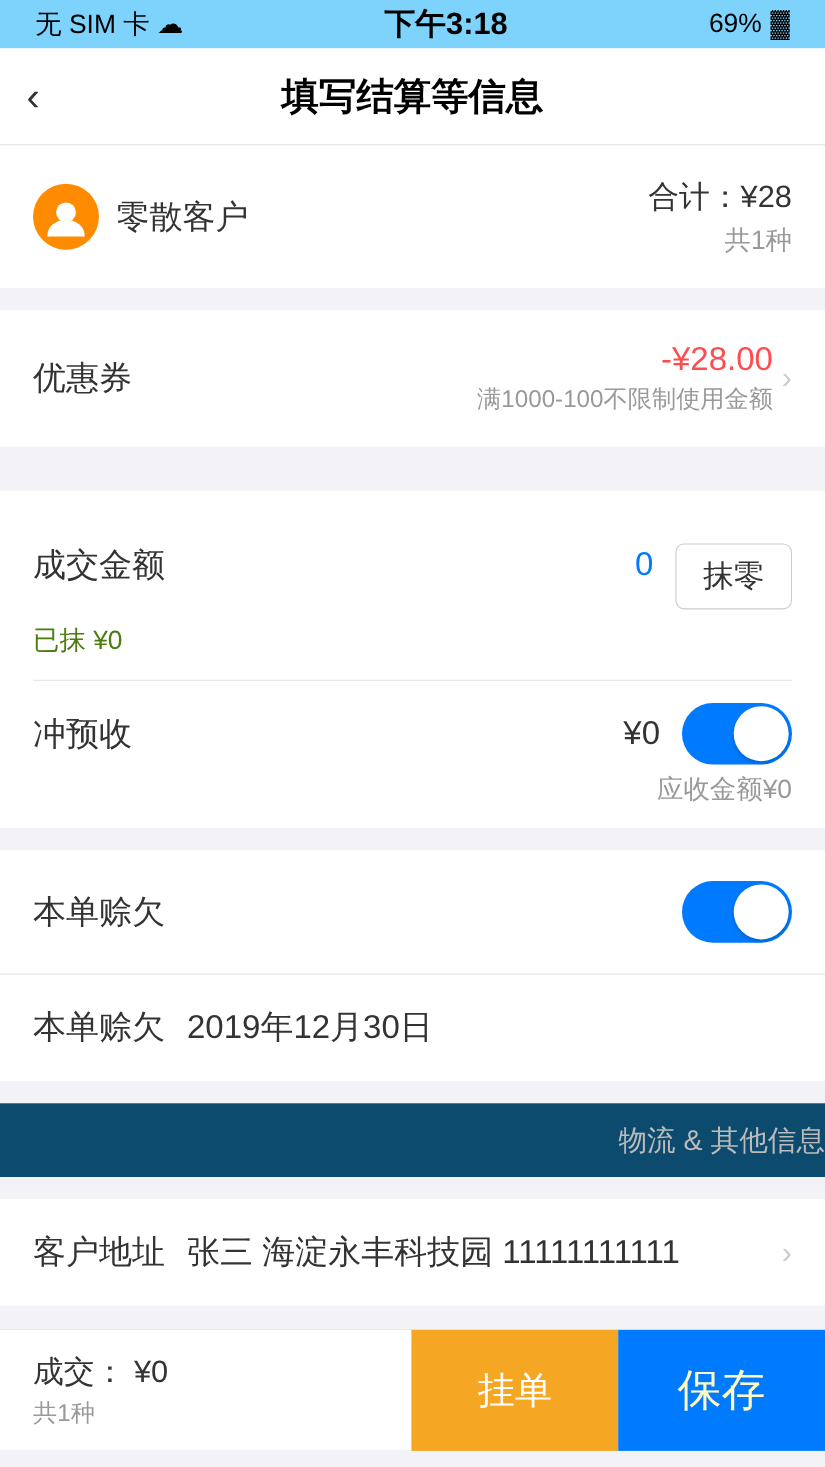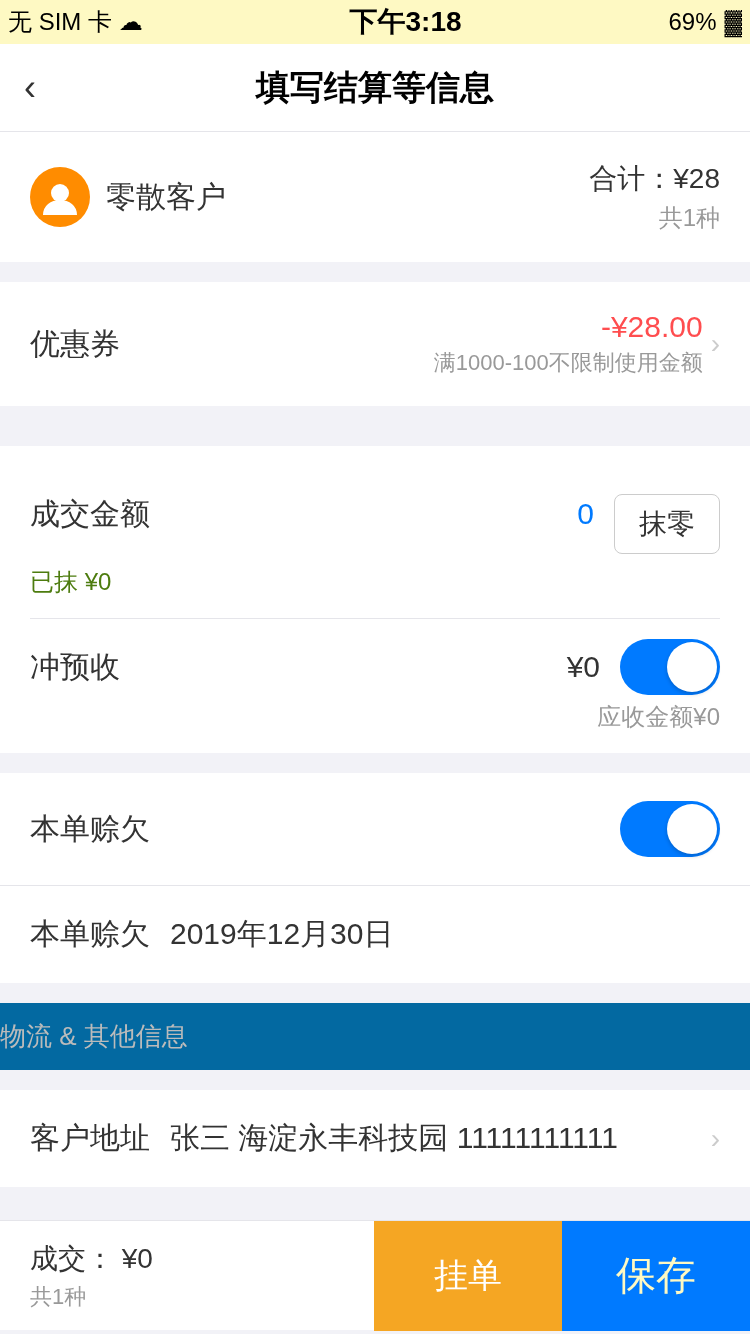--- a/index.html
+++ b/index.html
@@ -11,25 +11,25 @@
       font-family: -apple-system, "PingFang SC", "Helvetica Neue", sans-serif;
       font-size: 28px;
       color: #333;
       display: flex;
       flex-direction: column;
     }
 
     
     .status-bar {
       height: 44px;
-      background: #fef9c3;
-      display: flex;
-      align-items: center;
-      justify-content: space-between;
-      padding: 0 8px;
+      background: #7dd3fc;
+      display: flex;
+      align-items: center;
+      justify-content: space-between;
+      padding: 0 32px;
       font-size: 24px;
       color: #000;
     }
     .status-left { display: flex; align-items: center; gap: 8px; }
     .status-center { font-weight: 600; font-size: 28px; }
     .status-right { display: flex; align-items: center; gap: 8px; }
 
     
     .nav-bar {
       height: 88px;
@@ -228,23 +228,23 @@
       align-items: center;
       padding: 28px 30px;
       gap: 20px;
       border-top: 1px solid #e5e5ea;
     }
     .date-label { font-size: 30px; color: #333; }
     .date-value { font-size: 30px; color: #333; }
 
     
     .logistics-divider {
-      background: #0369a1;
+      background: #0c4a6e;
       padding: 16px 0;
-      text-align: left;
+      text-align: right;
     }
     .logistics-text {
       font-size: 26px;
       color: #bbb;
     }
 
     
     .address-row {
       display: flex;
       align-items: center;
@@ -252,21 +252,21 @@
       padding: 28px 30px;
       background: #fff;
     }
     .address-label { font-size: 30px; color: #333; flex-shrink: 0; margin-right: 20px; }
     .address-value { font-size: 30px; color: #333; flex: 1; }
     .address-right { display: flex; align-items: center; }
 
     
     .bottom-bar {
       position: fixed;
-      bottom: 4px;
+      bottom: 16px;
       left: 0;
       width: 750px;
       height: 110px;
       background: #fff;
       display: flex;
       align-items: center;
       border-top: 1px solid #e5e5ea;
     }
     .bottom-left {
       flex: 1;

